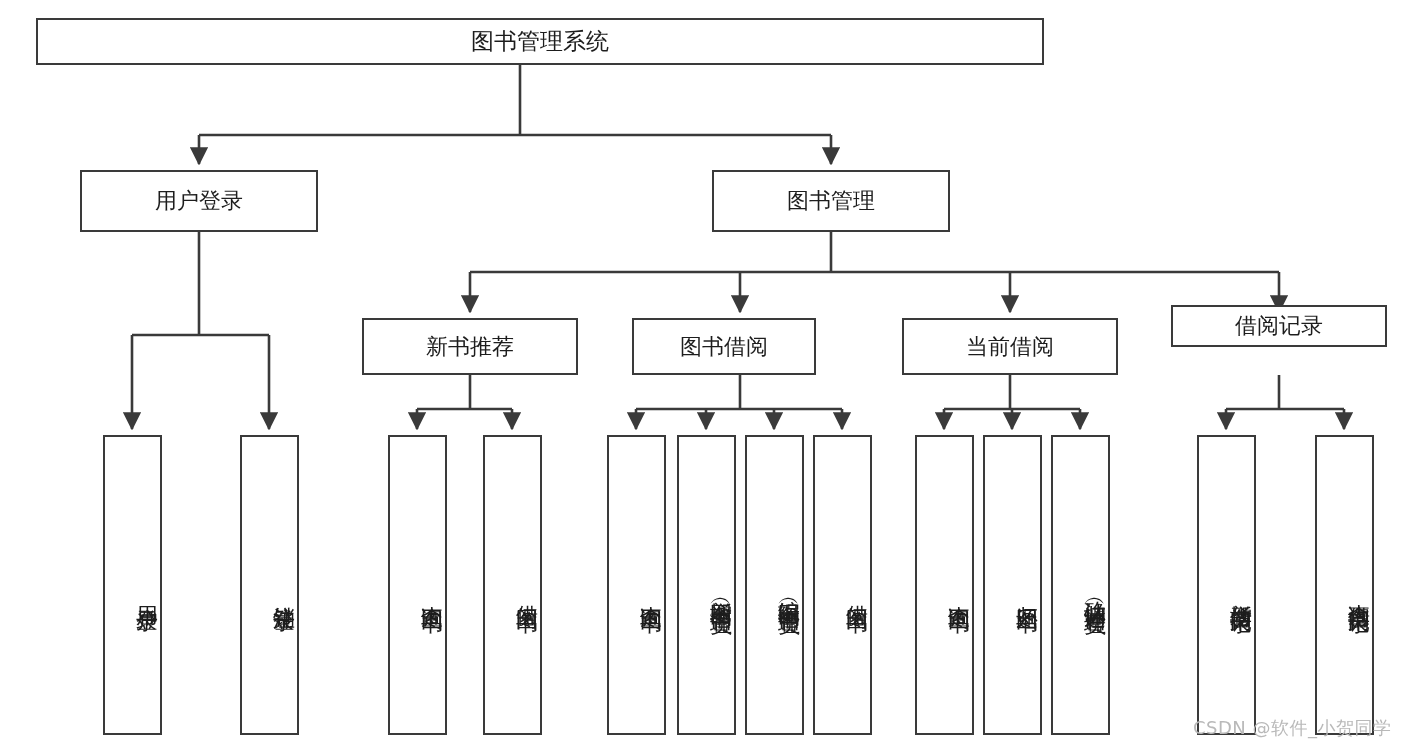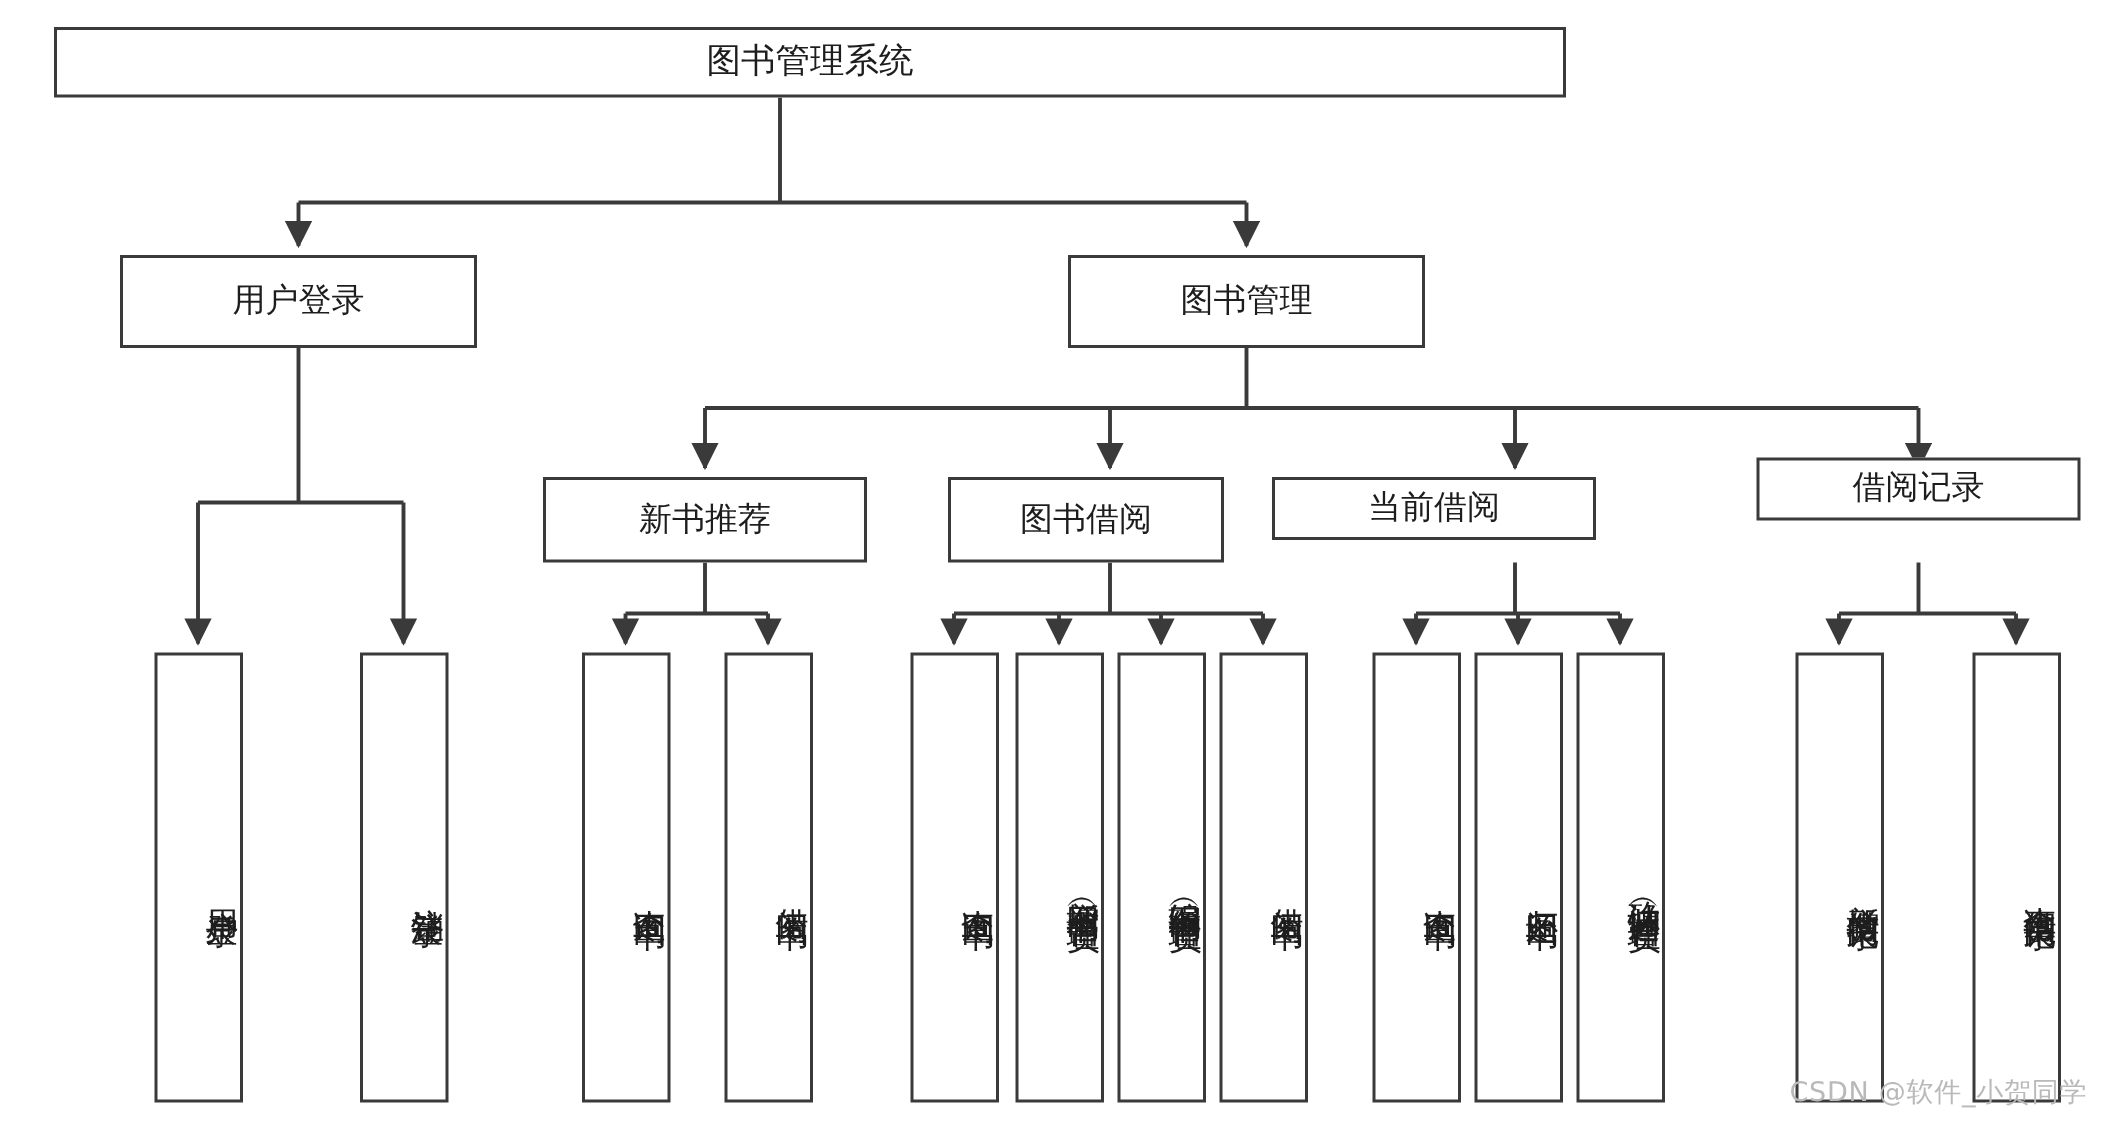--- a/index.html
+++ b/index.html
@@ -135,21 +135,21 @@
   <div class="node level1" style="left:712px; top:170px; width:238px; height:62px;justify-content:center;">
     <span class="txt">图书管理</span>
   </div>
 
   <div class="node level2" style="left:362px; top:318px; width:216px; height:57px;">
     <span class="txt">新书推荐</span>
   </div>
   <div class="node level2" style="left:632px; top:318px; width:184px; height:57px;">
     <span class="txt">图书借阅</span>
   </div>
-  <div class="node level2" style="left:848px; top:318px; width:216px; height:42px;text-align:right;">
+  <div class="node level2" style="left:902px; top:318px; width:216px; height:57px;text-align:right;">
     <span class="txt">当前借阅</span>
   </div>
   <div class="node level2" style="left:1171px; top:305px; width:216px; height:42px;">
     <span class="txt">借阅记录</span>
   </div>
 
   <div class="node leaf" style="left:103px; top:435px; width:59px; height:300px;">
     <span class="txt">用户登录</span>
   </div>
   <div class="node leaf" style="left:240px; top:435px; width:59px; height:300px;">

